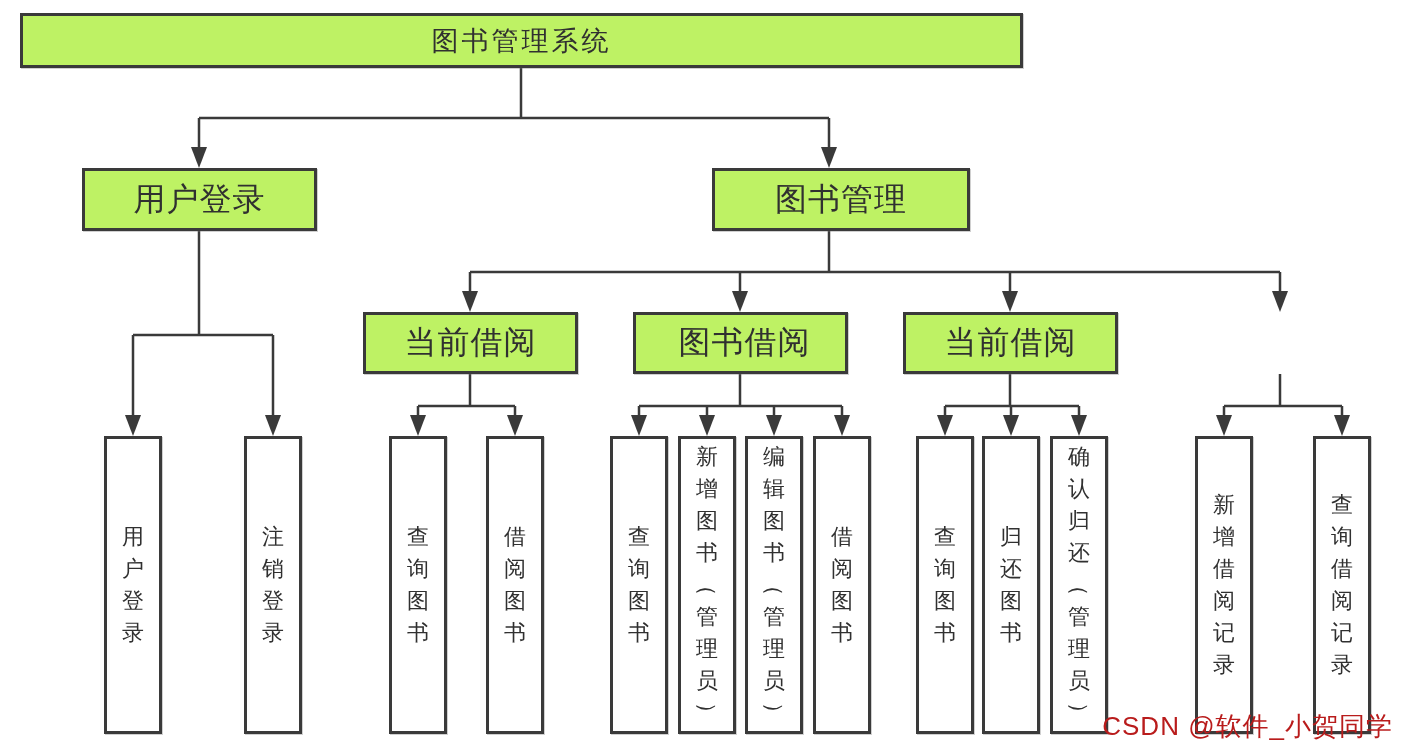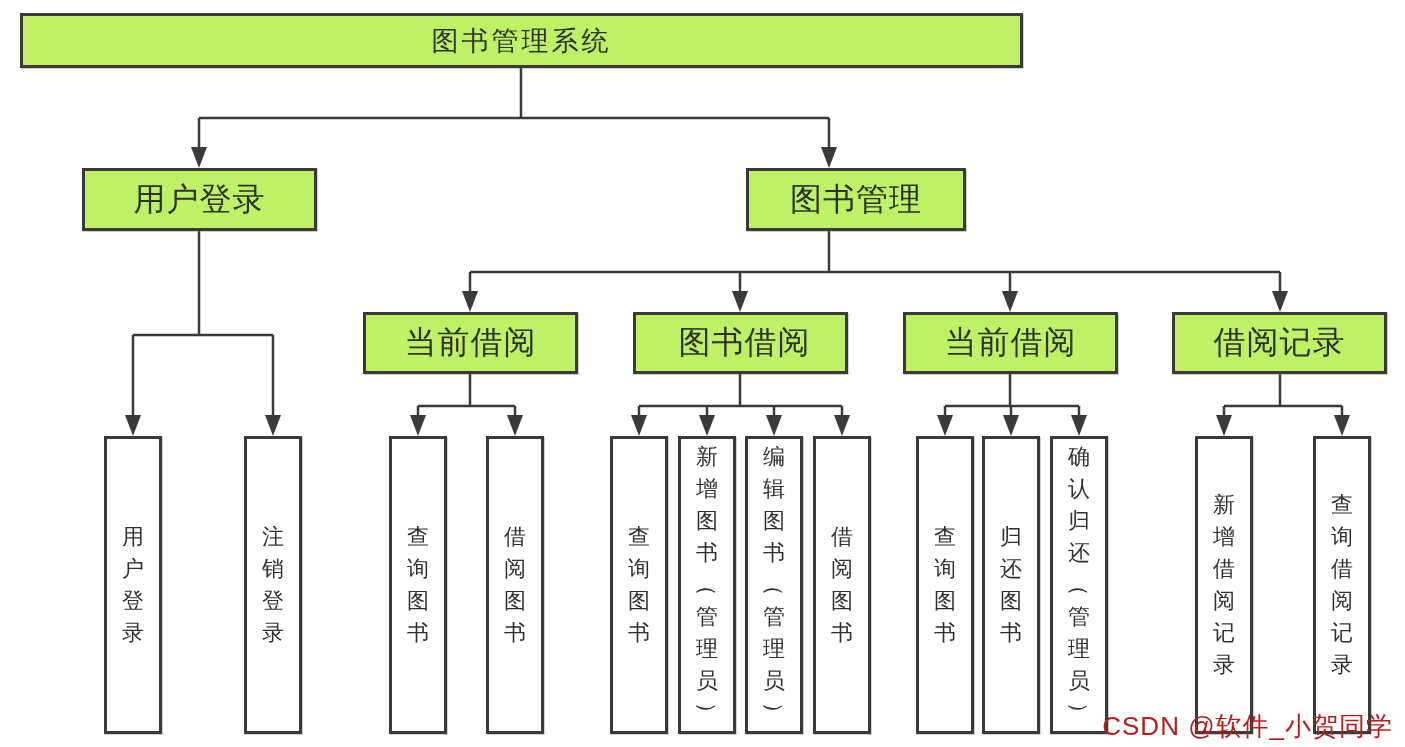--- a/index.html
+++ b/index.html
@@ -85,26 +85,25 @@
       <polygon points="1003,415 1019,415 1011,436"></polygon>
       <polygon points="1071,415 1087,415 1079,436"></polygon>
       <polygon points="1216,415 1232,415 1224,436"></polygon>
       <polygon points="1334,415 1350,415 1342,436"></polygon>
     </g>
   </svg>
 
   <div class="box h-root" style="left:20px;top:13px;width:1003px;height:55px;">图书管理系统</div>
 
   <div class="box h-node" style="left:82px;top:168px;width:235px;height:63px;">用户登录</div>
-  <div class="box h-node" style="left:712px;top:168px;width:220px;height:63px;margin-left:34px;">图书管理</div>
+  <div class="box h-node" style="left:712px;top:168px;width:258px;height:63px;">图书管理</div>
 
   <div class="box h-node" style="left:363px;top:312px;width:215px;height:62px;">当前借阅</div>
   <div class="box h-node" style="left:633px;top:312px;width:215px;height:62px;padding-left:8px;">图书借阅</div>
   <div class="box h-node" style="left:903px;top:312px;width:215px;height:62px;">当前借阅</div>
-  <div class="box h-node" style="left:1172px;top:312px;width:215px;height:62px;">借阅记录</div>
 
   <div class="leaf" style="left:104px;">
       <span class="vch">用</span>
       <span class="vch">户</span>
       <span class="vch">登</span>
       <span class="vch">录</span>
     </div>
   <div class="leaf" style="left:244px;">
       <span class="vch">注</span>
       <span class="vch">销</span>

